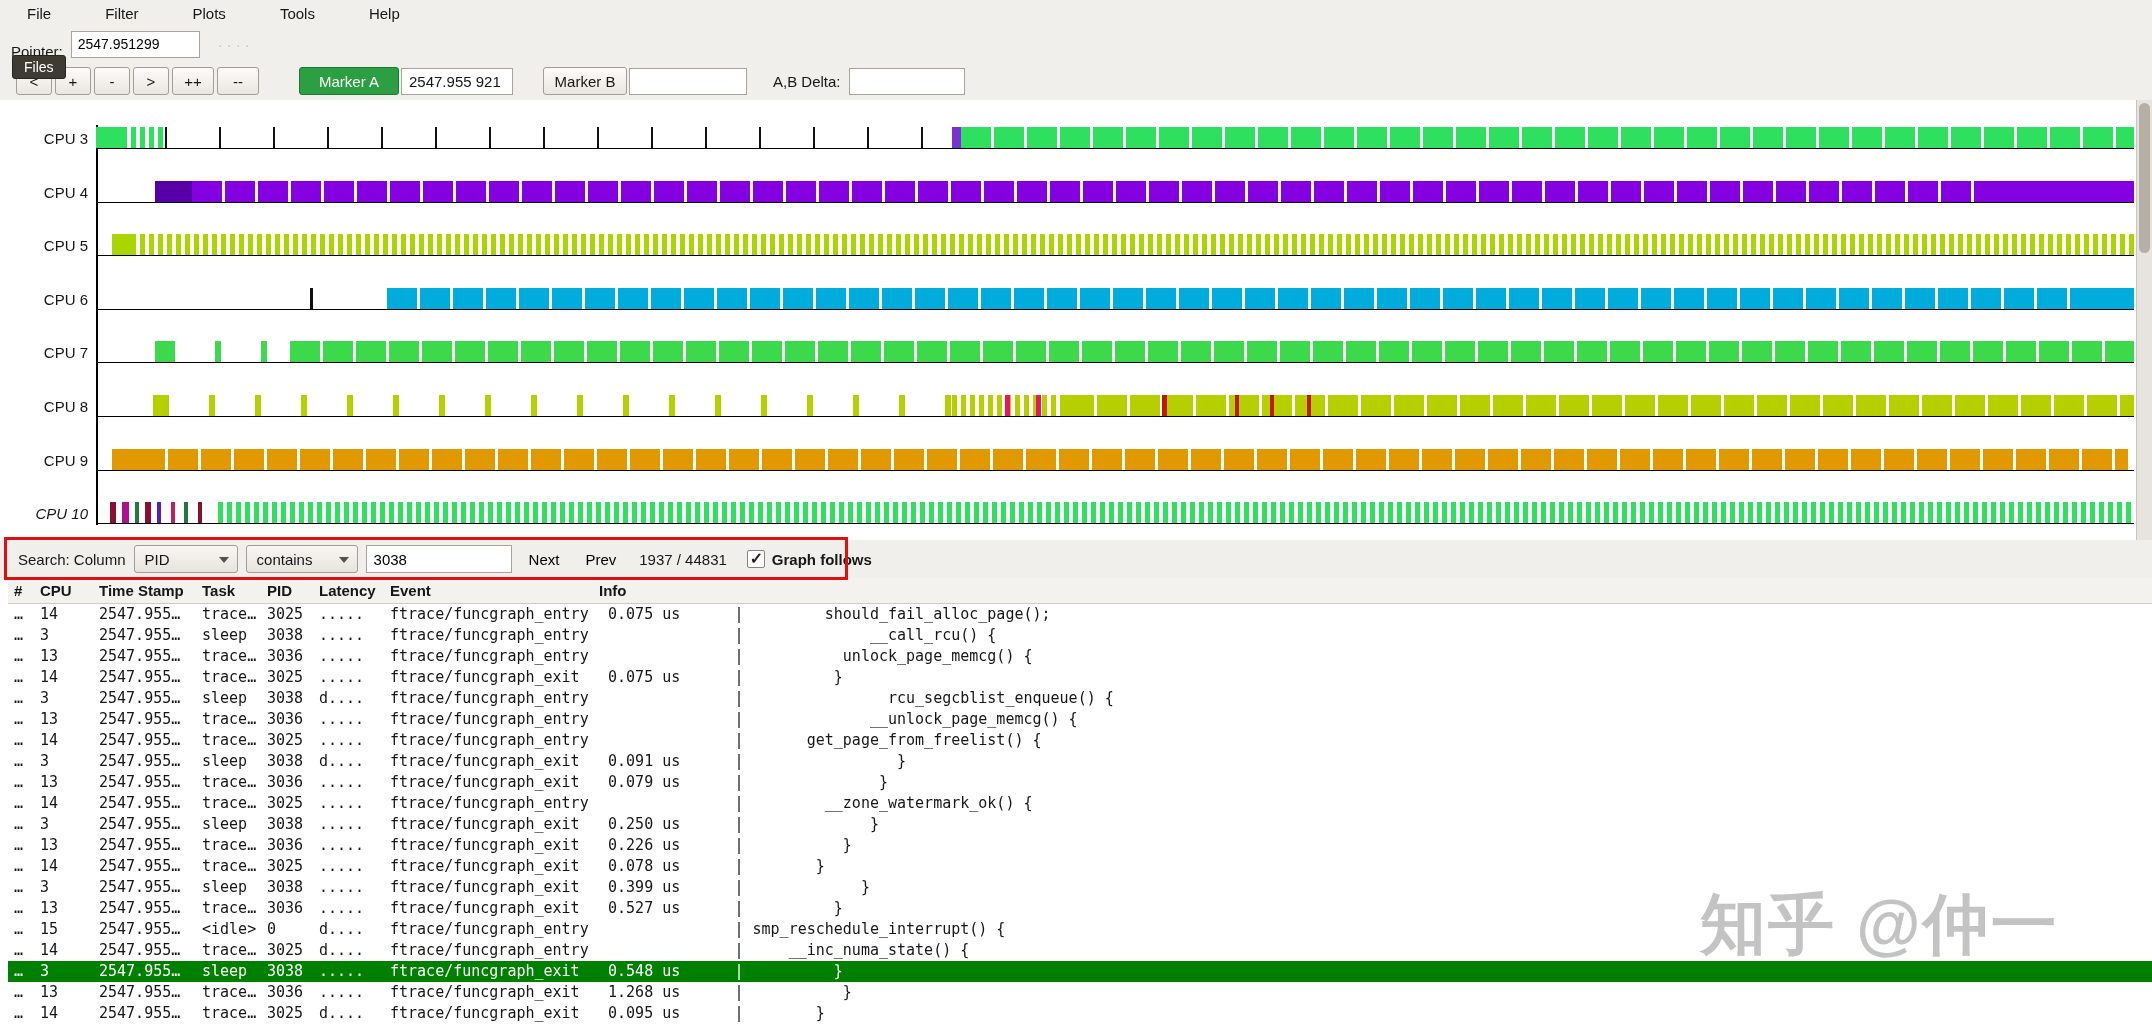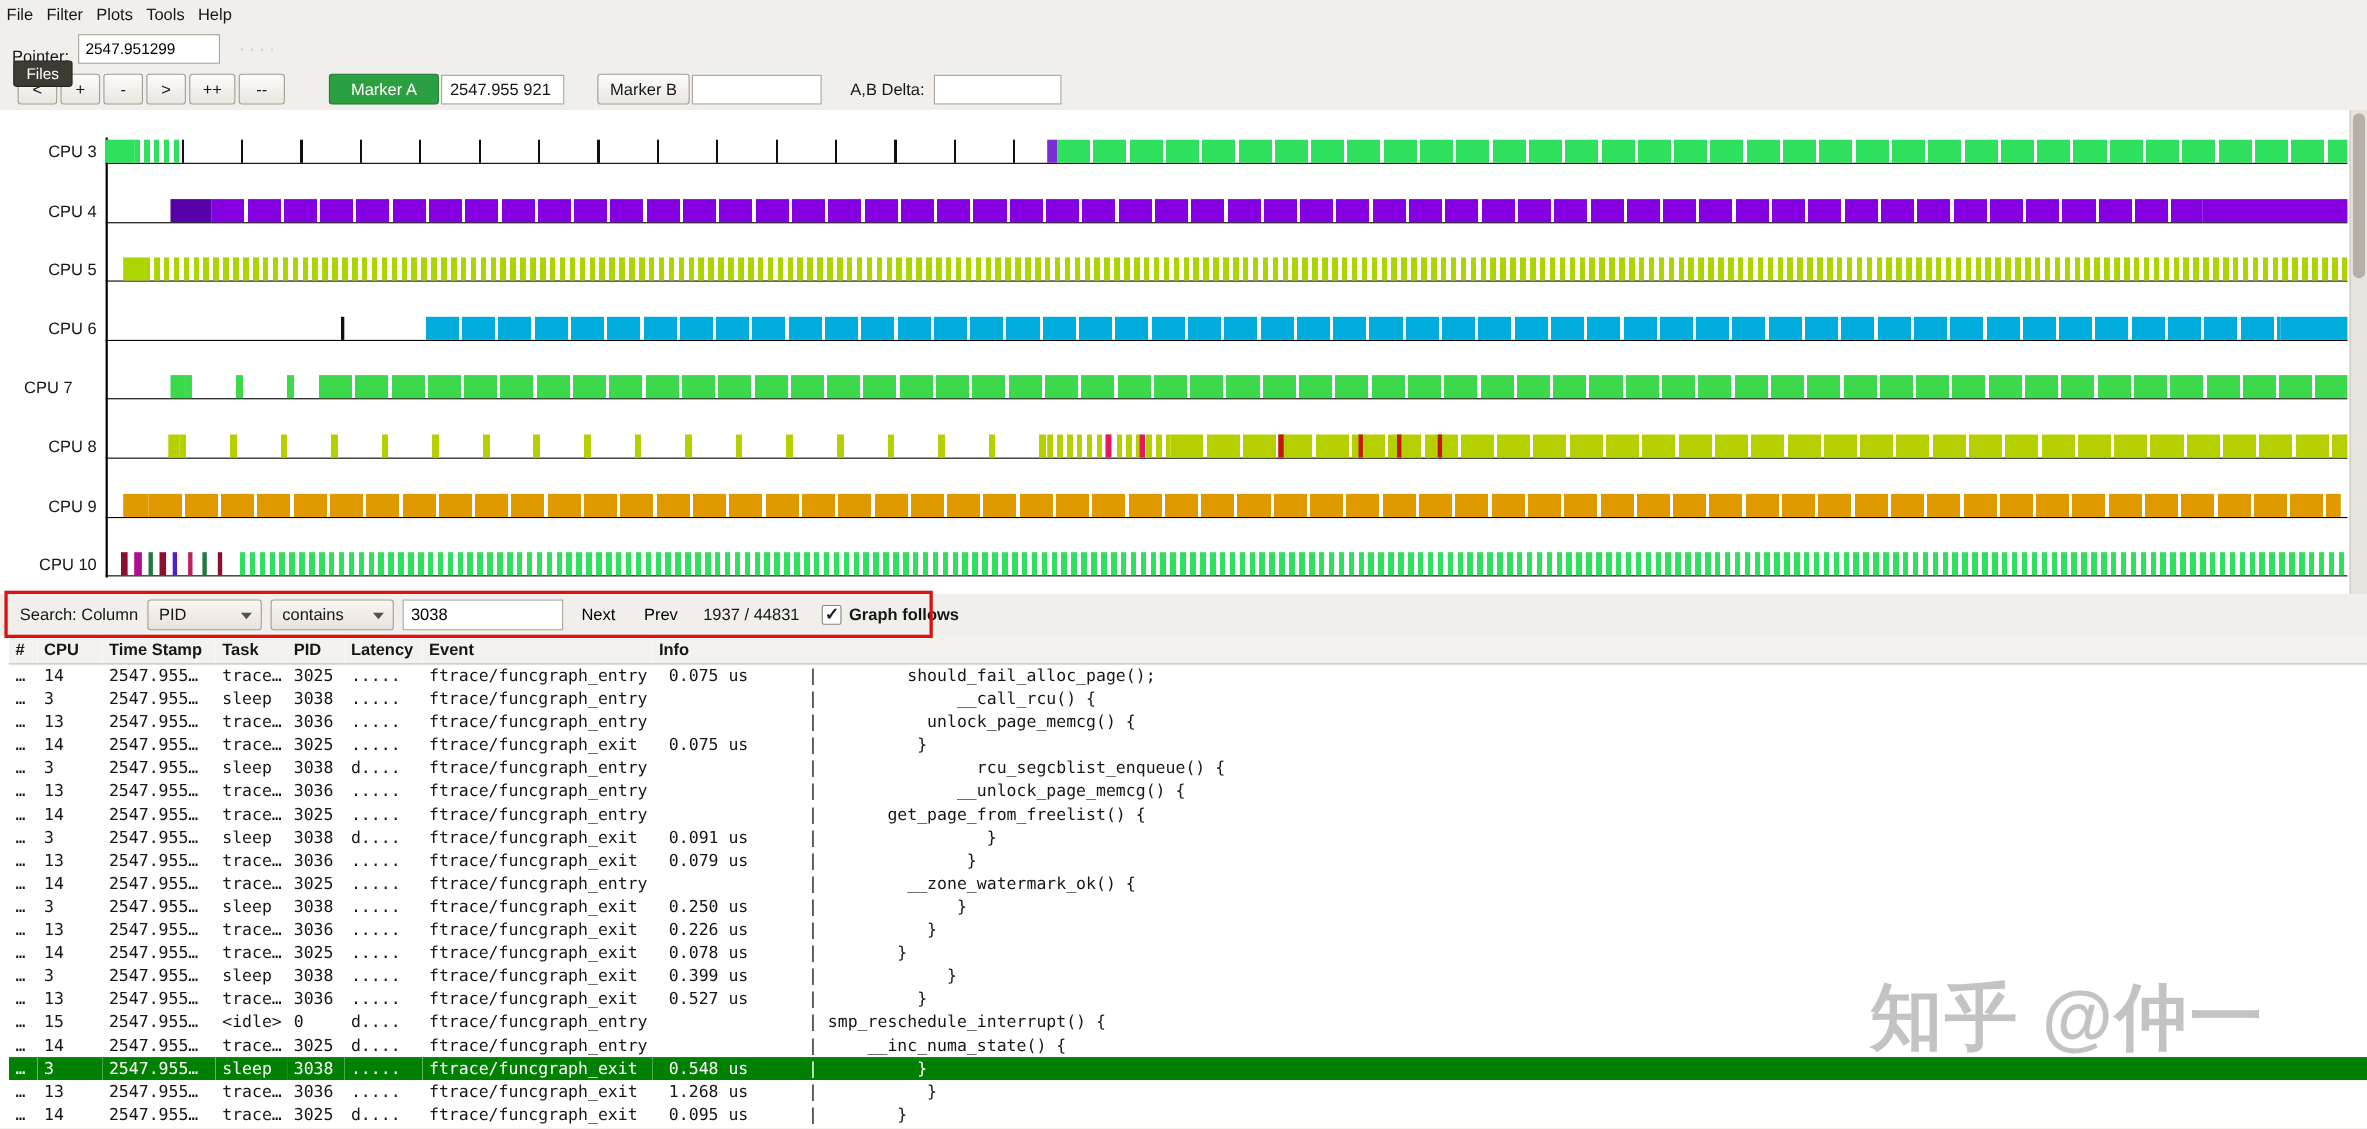--- a/index.html
+++ b/index.html
@@ -6,21 +6,21 @@
   html,body { margin:0; padding:0; }
   body {
     width:2152px; height:1026px; overflow:hidden; position:relative;
     background:#f1efeb; color:#161616;
     font-family:"Liberation Sans", sans-serif;
   }
 
   
   .menubar { position:absolute; left:0; top:0; width:2152px; height:26px;
              display:flex; align-items:center; background:#f1efeb; }
-  .menu-item { padding:0 6px; font-size:15px; height:26px; display:flex; align-items:center; cursor:default; }
+  .menu-item { padding:0 27px; font-size:15px; height:26px; display:flex; align-items:center; cursor:default; }
 
   
   .pointer-row { position:absolute; left:0; top:26px; width:2152px; height:36px; display:flex; align-items:center; }
   .pointer-label { margin-left:11px; font-size:15px;margin-top:14px; }
   .pointer-input { margin-left:8px; width:129px; height:27px; border:1px solid #a9a399; background:#fff;
                    font-size:14px; padding:0 6px; font-family:"Liberation Sans",sans-serif; }
   .grip-dots { margin-left:18px; color:#c9c4bb; font-size:15px; letter-spacing:4px; }
 
   
   .files-badge { position:absolute; left:12px; top:55px; z-index:10;
@@ -159,21 +159,21 @@
       <div class="seg" style="left: 0.8%; width: 0.9%; background: rgb(171, 213, 0);"></div>
       <div class="seg" style="left: 1.7%; width: 98.3%; background: repeating-linear-gradient(90deg, rgb(171, 213, 0) 0px, rgb(171, 213, 0) 5px, rgba(0, 0, 0, 0) 5px, rgba(0, 0, 0, 0) 9px);"></div>
     </div>
     <div class="cpu-label" style="top: 190px;">CPU 6</div>
     <div class="cpu-baseline" style="top: 209px;"></div>
     <div class="cpu-track" style="top: 188px;">
       <div class="seg" style="left: 10.5%; width: 0.15%; background: rgb(16, 16, 16);"></div>
       <div class="seg" style="left: 14.3%; width: 82.7%; background: repeating-linear-gradient(90deg, rgb(0, 172, 220) 0px, rgb(0, 172, 220) 30px, rgba(0, 0, 0, 0) 30px, rgba(0, 0, 0, 0) 33px);"></div>
       <div class="seg" style="left: 97%; width: 3%; background: rgb(0, 172, 220);"></div>
     </div>
-    <div class="cpu-label" style="top: 243px; text-align: center;">CPU 7</div>
+    <div class="cpu-label" style="top: 243px;">CPU 7</div>
     <div class="cpu-baseline" style="top: 262px;"></div>
     <div class="cpu-track" style="top: 241px;">
       <div class="seg" style="left: 2.9%; width: 0.7%; background: rgb(60, 217, 76);"></div>
       <div class="seg" style="left: 3.6%; width: 5.9%; background: repeating-linear-gradient(90deg, rgb(60, 217, 76) 0px, rgb(60, 217, 76) 6px, rgba(0, 0, 0, 0) 6px, rgba(0, 0, 0, 0) 46px);"></div>
       <div class="seg" style="left: 9.5%; width: 90.5%; background: repeating-linear-gradient(90deg, rgb(60, 217, 76) 0px, rgb(60, 217, 76) 30px, rgba(0, 0, 0, 0) 30px, rgba(0, 0, 0, 0) 33px);"></div>
     </div>
     <div class="cpu-label" style="top: 297px; padding-left: 12px;">CPU 8</div>
     <div class="cpu-baseline" style="top: 316px;"></div>
     <div class="cpu-track" style="top: 295px;">
       <div class="seg" style="left: 2.8%; width: 0.5%; background: rgb(182, 207, 0);"></div>
@@ -186,21 +186,21 @@
       <div class="seg" style="left: 55.9%; width: 0.2%; background: rgb(194, 24, 7);"></div>
       <div class="seg" style="left: 57.6%; width: 0.2%; background: rgb(194, 24, 7);"></div>
       <div class="seg" style="left: 59.4%; width: 0.2%; background: rgb(194, 24, 7);"></div>
     </div>
     <div class="cpu-label" style="top: 351px;">CPU 9</div>
     <div class="cpu-baseline" style="top: 370px;"></div>
     <div class="cpu-track" style="top: 349px;">
       <div class="seg" style="left: 0.8%; width: 1.1%; background: rgb(224, 154, 0);"></div>
       <div class="seg" style="left: 1.9%; width: 97.8%; background: repeating-linear-gradient(90deg, rgb(224, 154, 0) 0px, rgb(224, 154, 0) 30px, rgba(0, 0, 0, 0) 30px, rgba(0, 0, 0, 0) 33px);"></div>
     </div>
-    <div class="cpu-label" style="top: 404px;">CPU 10</div>
+    <div class="cpu-label" style="top: 404px; font-style: italic;">CPU 10</div>
     <div class="cpu-baseline" style="top: 423px;"></div>
     <div class="cpu-track" style="top: 402px;">
       <div class="seg" style="left: 0.7%; width: 0.3%; background: rgb(138, 16, 48);"></div>
       <div class="seg" style="left: 1.3%; width: 0.3%; background: rgb(176, 16, 144);"></div>
       <div class="seg" style="left: 1.9%; width: 0.2%; background: rgb(32, 122, 64);"></div>
       <div class="seg" style="left: 2.4%; width: 0.3%; background: rgb(138, 16, 48);"></div>
       <div class="seg" style="left: 3%; width: 0.2%; background: rgb(80, 32, 192);"></div>
       <div class="seg" style="left: 3.7%; width: 0.2%; background: rgb(192, 32, 96);"></div>
       <div class="seg" style="left: 4.3%; width: 0.2%; background: rgb(32, 122, 64);"></div>
       <div class="seg" style="left: 5%; width: 0.2%; background: rgb(138, 16, 48);"></div>

